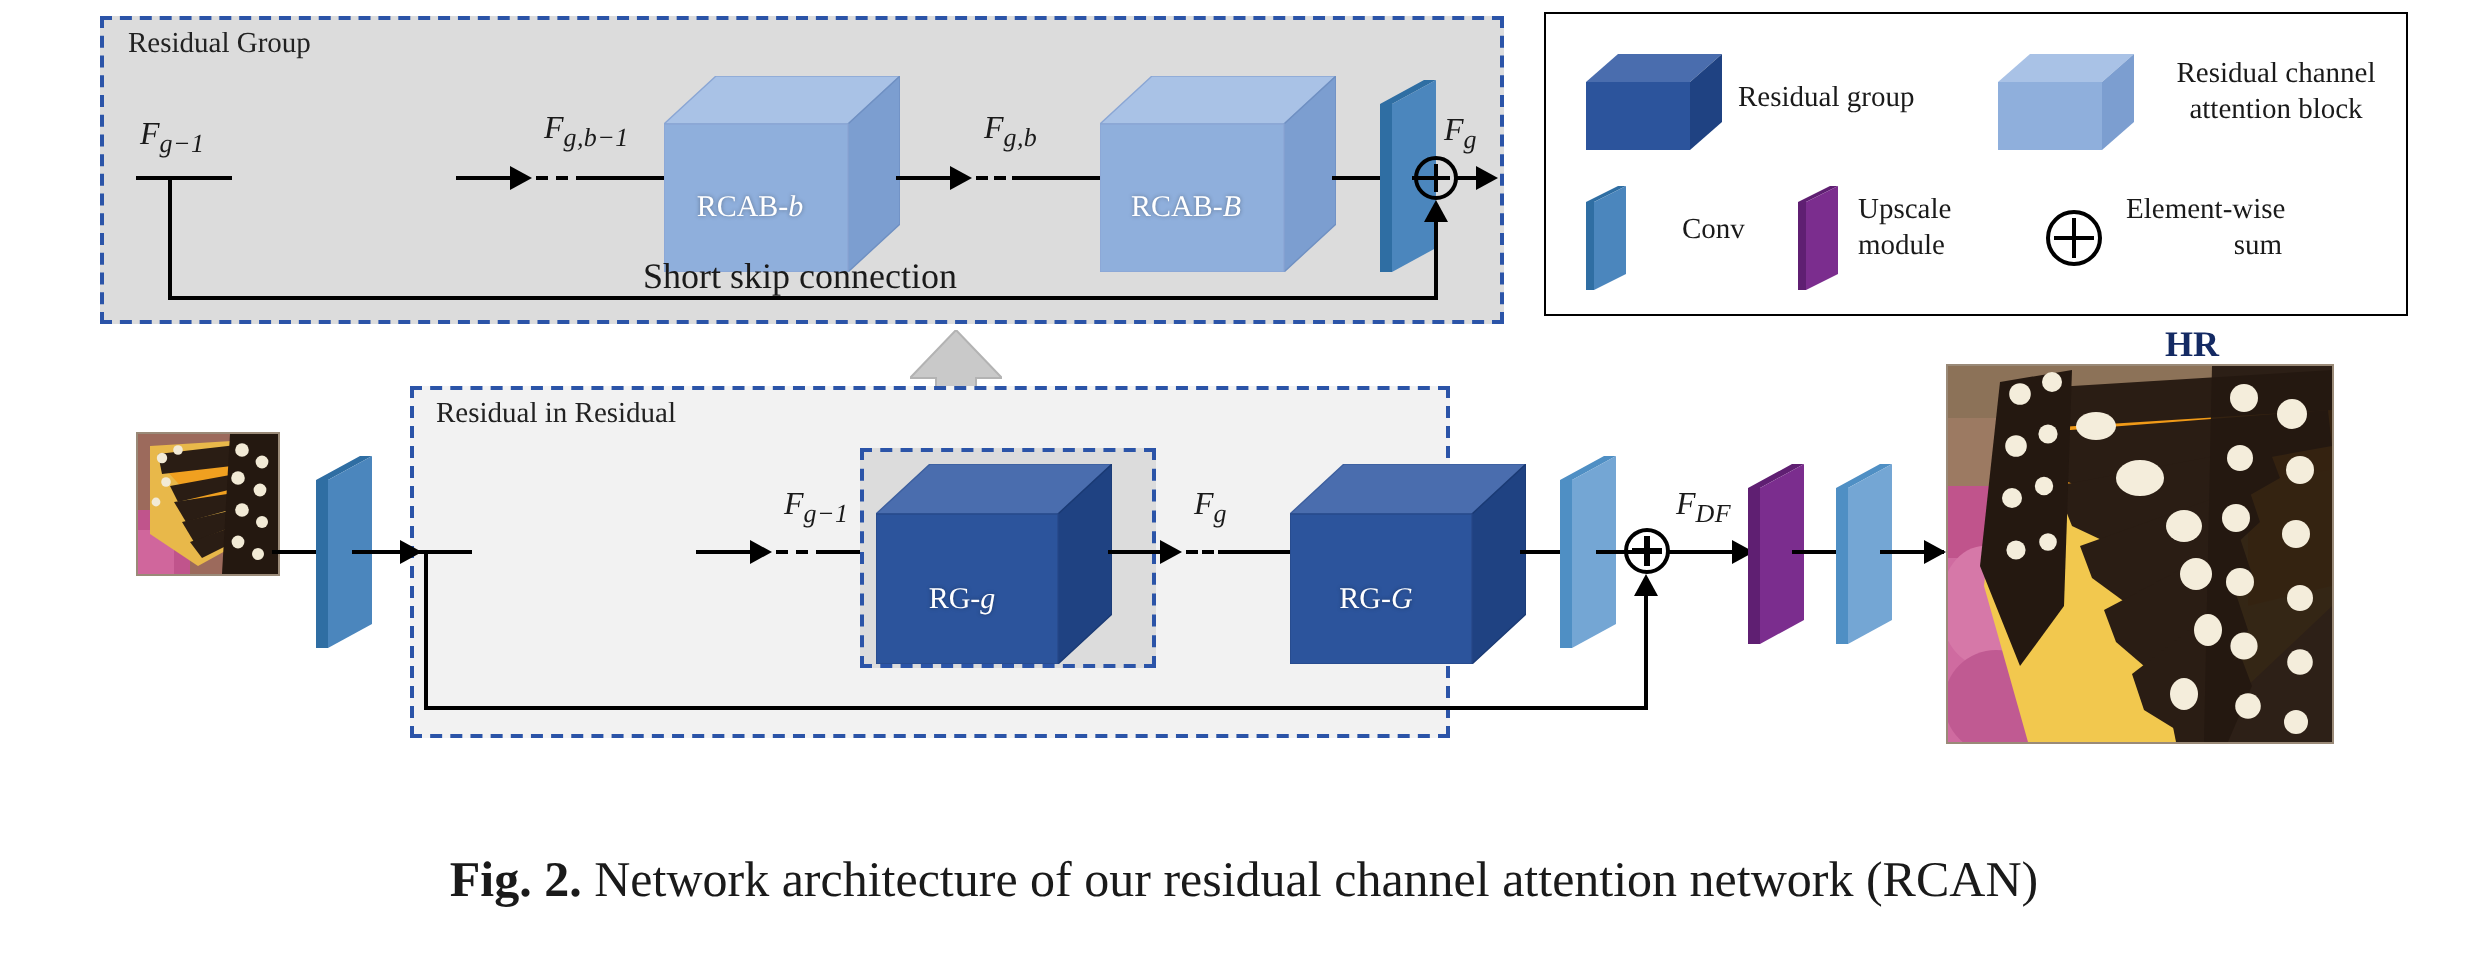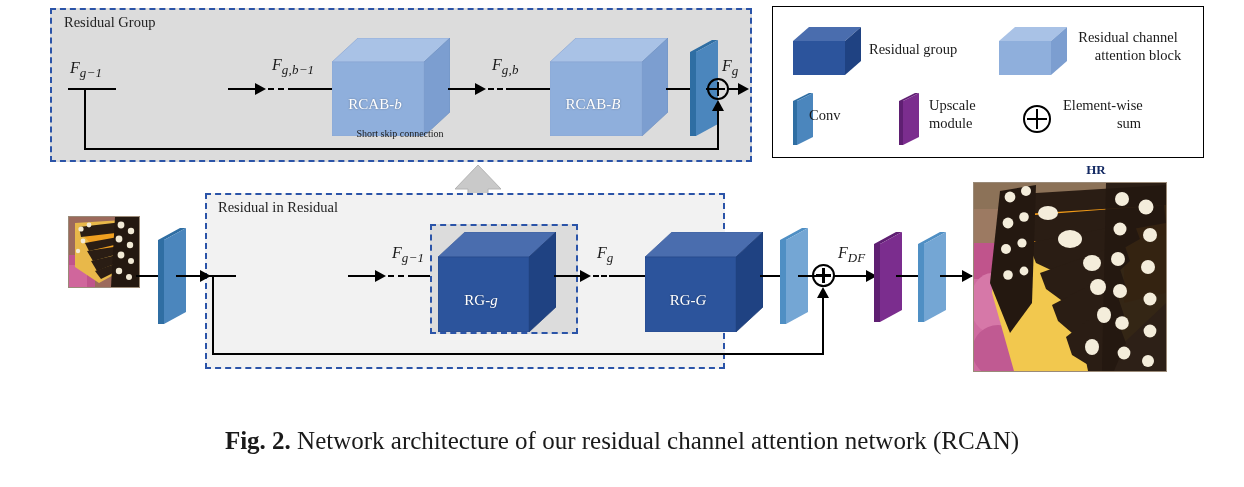--- a/index.html
+++ b/index.html
@@ -37,22 +37,22 @@
   .plus:before{left:50%;top:2px;bottom:2px;width:2.2px;margin-left:-1.1px;}
   .plus:after{top:50%;left:2px;right:2px;height:2.2px;margin-top:-1.1px;}
 
   
   .math{position:absolute;font-family:"Liberation Serif",serif;font-style:italic;
         color:#1a1a1a;white-space:nowrap;line-height:1;}
   .math .v{font-size:16px;}
   .math .sub{font-size:13px;vertical-align:-0.32em;letter-spacing:.2px;}
 
   
-  .skiplbl{position:absolute;font-size:10px;color:#1a1a1a;white-space:nowrap;text-align:center;}
-  .imglbl{position:absolute;font-size:13px;font-weight:bold;color:#142a63;
+  .skiplbl{position:absolute;font-size:18px;color:#1a1a1a;white-space:nowrap;text-align:center;}
+  .imglbl{position:absolute;font-size:18px;font-weight:bold;color:#142a63;
           font-family:"Liberation Serif",serif;white-space:nowrap;text-align:center;}
 
   
   #legend{position:absolute;border:1.6px solid #000;background:#fff;box-sizing:border-box;}
   .legtext{position:absolute;font-size:14.5px;color:#1a1a1a;line-height:1.12;}
 
   
   .bigarrow{position:absolute;}
 
   
@@ -343,30 +343,30 @@
     </div>
     <div class="legtext" style="left:96px;top:34px;">Residual group</div>
 
     <div class="cube" style="left:226px;top:20px;width:68px;height:48px;">
       <svg class="face-top" viewBox="0 0 68 48" preserveAspectRatio="none">
         <polygon points="0,14 16,0 68,0 52,14" fill="#a9c2e6"></polygon>
         <polygon points="52,14 68,0 68,34 52,48" fill="#7c9ed0"></polygon>
         <rect x="0" y="14" width="52" height="34" fill="#8fafdc"></rect>
       </svg>
     </div>
-    <div class="legtext" style="left:292px;top:22px;width:126px;text-align:center;">Residual channel</div>
+    <div class="legtext" style="left:302px;top:22px;width:126px;text-align:center;">Residual channel</div>
     <div class="legtext" style="left:302px;top:40px;width:126px;text-align:center;">attention block</div>
 
     <div class="para" style="left:20px;top:86px;width:20px;height:52px;">
       <svg class="slab" viewBox="0 0 20 52" preserveAspectRatio="none">
         <polygon points="0,8 16,0 20,0 4,8 4,52 0,52" fill="#2f6ea3"></polygon>
         <polygon points="4,8 20,0 20,44 4,52" fill="#4b86bd"></polygon>
       </svg>
     </div>
-    <div class="legtext" style="left:36px;top:100px;">Conv</div>
+    <div class="legtext" style="left:68px;top:100px;">Conv</div>
 
     <div class="para" style="left:126px;top:86px;width:20px;height:52px;">
       <svg class="slab" viewBox="0 0 20 52" preserveAspectRatio="none">
         <polygon points="0,8 16,0 20,0 4,8 4,52 0,52" fill="#5f1f72"></polygon>
         <polygon points="4,8 20,0 20,44 4,52" fill="#7b2d8e"></polygon>
       </svg>
     </div>
     <div class="legtext" style="left:156px;top:90px;width:94px;">Upscale</div>
     <div class="legtext" style="left:156px;top:108px;width:94px;">module</div>
 

